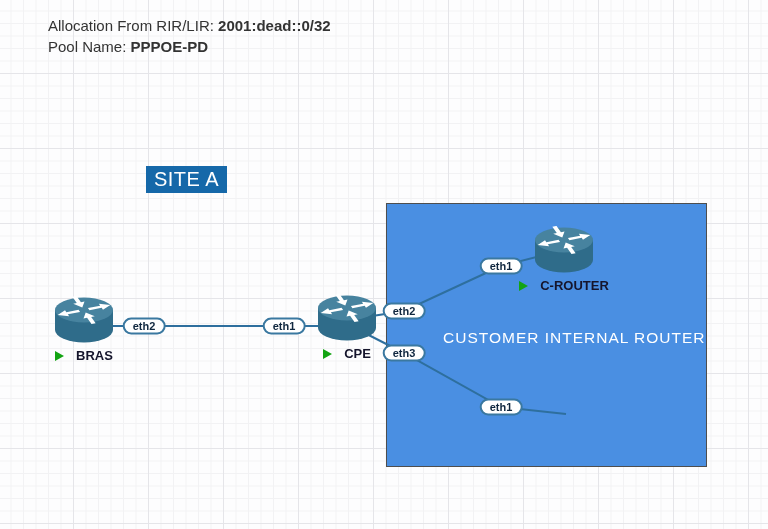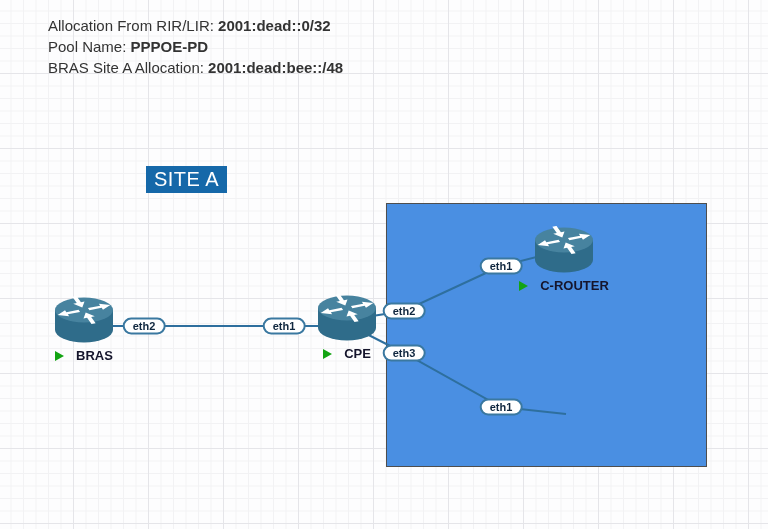--- a/index.html
+++ b/index.html
@@ -64,31 +64,31 @@
 </head>
 <body>
 
 <div class="canvas">
 
   <div class="zone-box"></div>
 
   <div class="notes">
     <div><span>Allocation From RIR/LIR: </span><b>2001:dead::0/32</b></div>
     <div><span>Pool Name: </span><b>PPPOE-PD</b></div>
-    <div><span>BRAS Site A Allocation: </span><b>2001:dead:bee::/48</b></div>
   </div>
 
   <div class="site-label">SITE A</div>
 
   <svg class="links-layer">
     <polyline points="84,326 347,326"></polyline>
     <polyline points="347,320 404,311 501,266 564,250"></polyline>
     <polyline points="347,324 404,353 501,407 566,414"></polyline>
   </svg>
 
+  <div class="zone-title">CUSTOMER INTERNAL ROUTER</div>
 
   <div class="node" style="left:84px;top:296px;">
     <svg width="64" height="50" viewBox="0 0 64 50">
       <path d="M3 14 v20 a29 12.5 0 0 0 58 0 v-20 z" fill="#2f6c8a"></path>
       <ellipse cx="32" cy="14" rx="29" ry="12.5" fill="#47839f"></ellipse>
       <g transform="translate(32 14) scale(1 0.52)" fill="#fff">
         <g transform="rotate(-20)">
             <path d="M5 -2.2 H18 V-6 L28 0 L18 6 V2.2 H5 Z"></path>
           </g>
         <g transform="rotate(160)">

